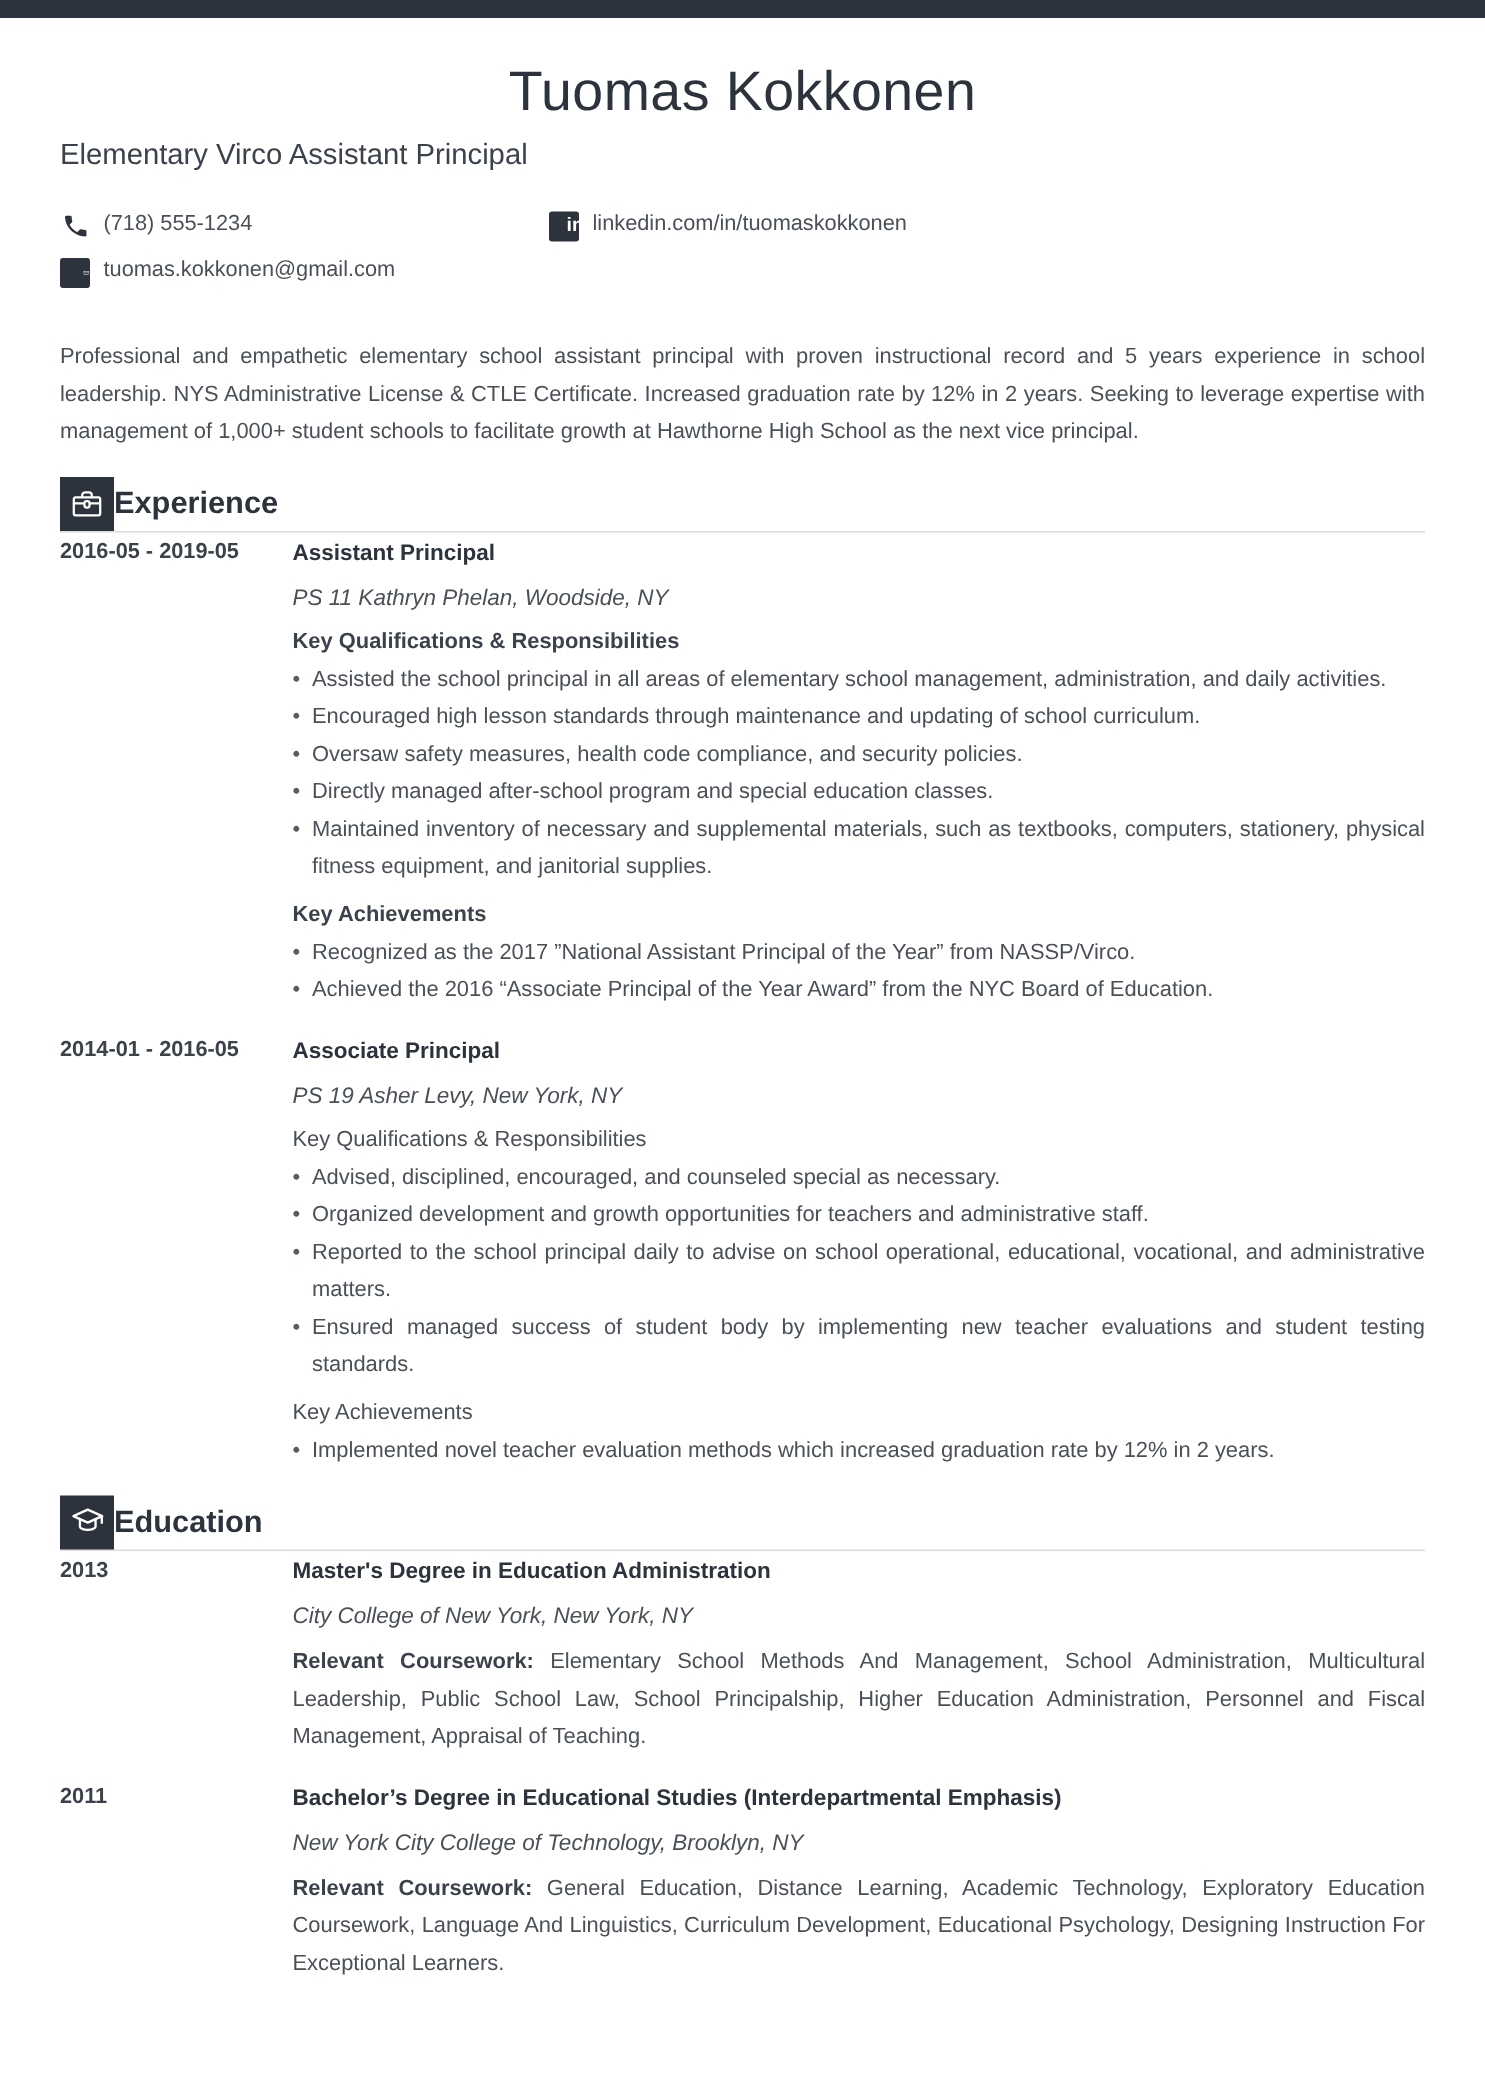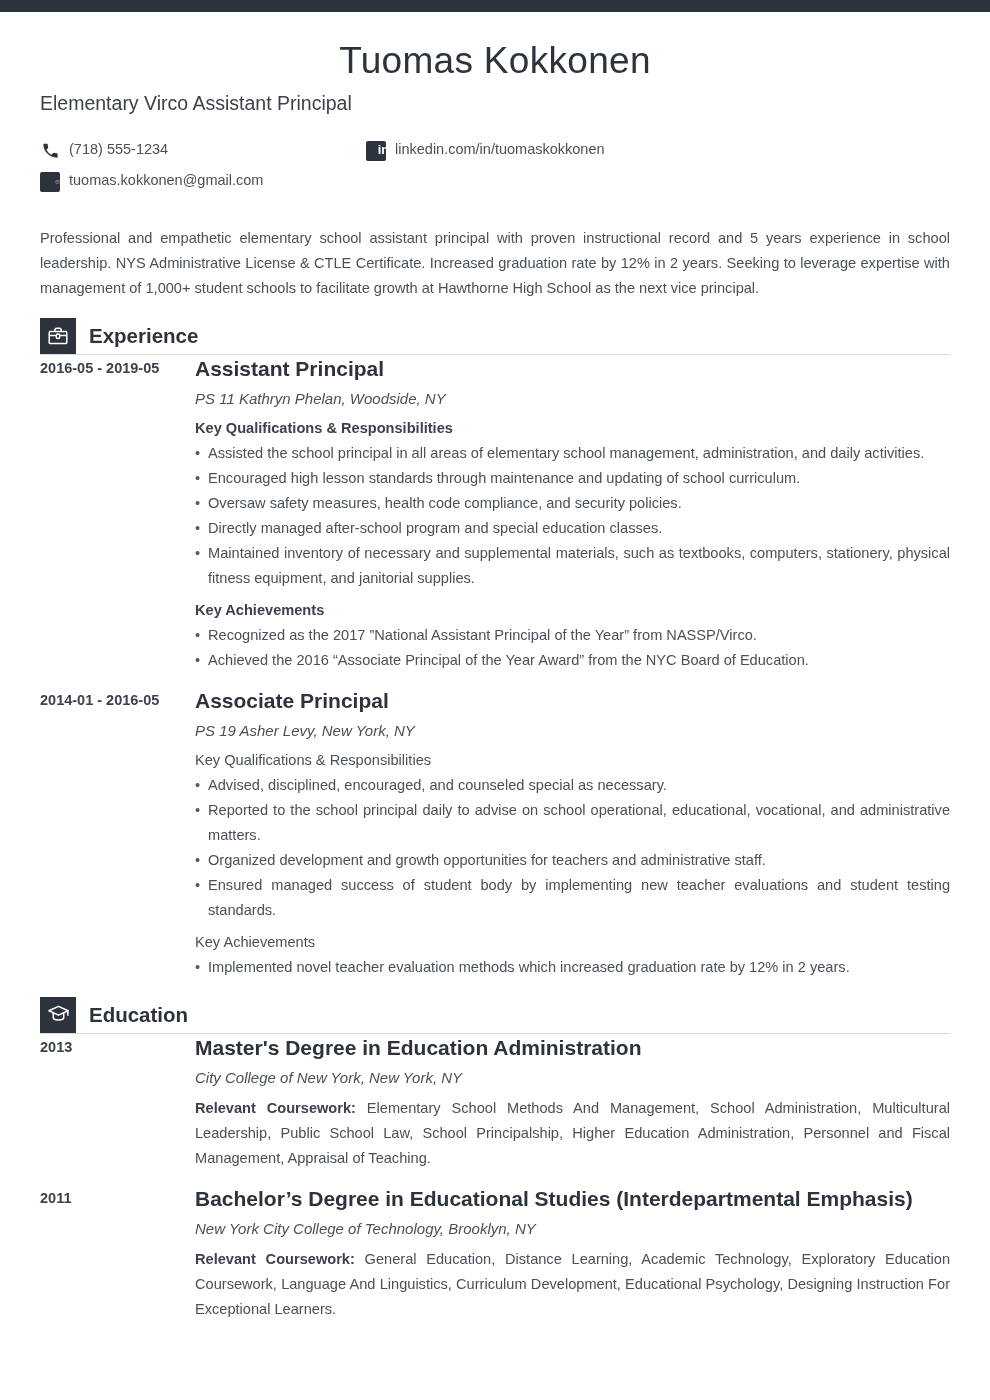--- a/index.html
+++ b/index.html
@@ -28,36 +28,36 @@
   .contact-item{display:flex;align-items:flex-start;gap:9px;}
   .cicon{width:20px;height:20px;flex:none;display:flex;align-items:center;justify-content:center;}
   .cicon svg{display:block;}
   .cicon.boxed{background:var(--accent);border-radius:2px;padding-left:15px;}
   .linkedin-glyph{color:#fff;font-weight:700;font-size:13px;line-height:1;padding-bottom:2px;}
   .summary{
     margin:34px 0 0;font-size:14.6px;line-height:25px;text-align:justify;
   }
   .section{margin-top:17px;}
   .section-head{
-    display:flex;align-items:center;gap:13px;
+    display:flex;align-items:center;
     border-bottom:1px solid var(--rule);
   }
   .sec-icon{
     width:36px;height:36px;background:var(--accent);flex:none;
     display:flex;align-items:center;justify-content:center;
   }
   .sec-title{font-size:20.5px;font-weight:700;color:var(--accent);}
   .entries{padding-top:3px;}
   .entry{display:flex;margin-bottom:17px;}
   .entry-date{
     width:155px;flex:none;font-weight:700;font-size:14.5px;color:var(--heading);
     padding-top:2px;
   }
   .entry-body{flex:1;min-width:0;}
-  .entry-title{font-size:21px;font-weight:700;color:var(--accent);line-height:22px;}
+  .entry-title{font-size:15px;font-weight:700;color:var(--accent);line-height:22px;}
   .entry-sub{font-style:italic;font-size:15px;margin-top:8px;line-height:21px;}
   .group-head{margin-top:8px;font-size:14.6px;line-height:22px;}
   .group-head.bold{font-weight:700;color:var(--heading);}
   .bullets{list-style:none;margin:2px 0 0;padding:0;}
   .bullets li{
     position:relative;padding-left:13px;font-size:14.6px;line-height:25px;text-align:justify;
   }
   .bullets li::before{content:"\2022";position:absolute;left:0;top:0;color:#565c64;}
   .coursework{margin:8px 0 0;font-size:14.6px;line-height:25px;text-align:justify;}
   .coursework strong{color:var(--heading);font-weight:700;}
@@ -139,22 +139,22 @@
 
   <div class="entry">
     <div class="entry-date">2014-01 - 2016-05</div>
     <div class="entry-body">
       <div class="entry-title">Associate Principal</div>
       <div class="entry-sub">PS 19 Asher Levy, New York, NY</div>
       <div class="entry-extra">
                 <div class="group-head">Key Qualifications &amp; Responsibilities</div>
                 <ul class="bullets">
                   <li>Advised, disciplined, encouraged, and counseled special as necessary.</li>
+                  <li>Organized development and growth opportunities for teachers and administrative staff.</li>
                   <li>Reported to the school principal daily to advise on school operational, educational, vocational, and administrative matters.</li>
-                  <li>Organized development and growth opportunities for teachers and administrative staff.</li>
                   <li>Ensured managed success of student body by implementing new teacher evaluations and student testing standards.</li>
                 </ul>
                 <div class="group-head">Key Achievements</div>
                 <ul class="bullets">
                   <li>Implemented novel teacher evaluation methods which increased graduation rate by 12% in 2 years.</li>
                 </ul>
               </div>
     </div>
   </div>
 </div>

